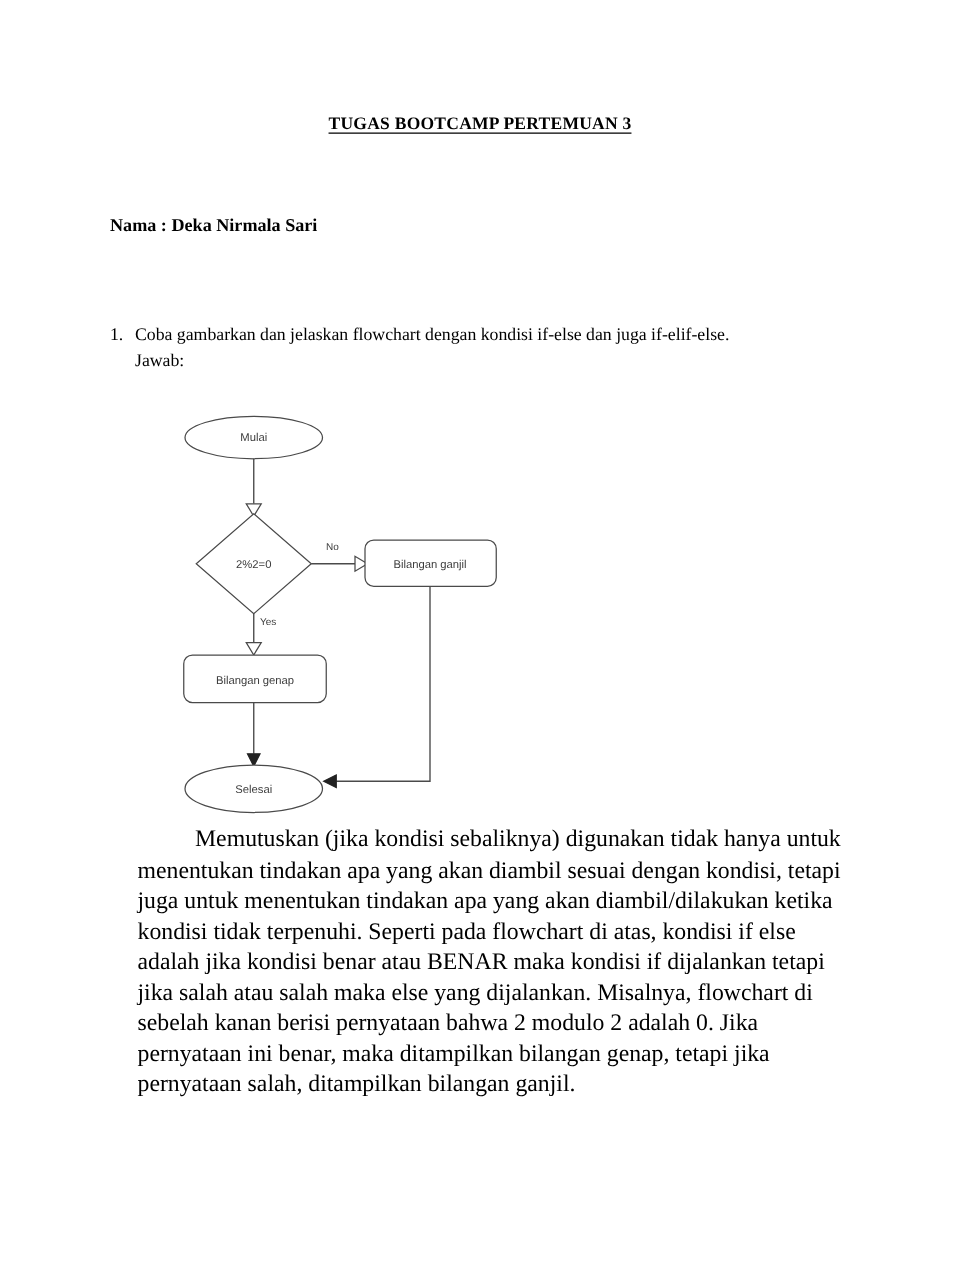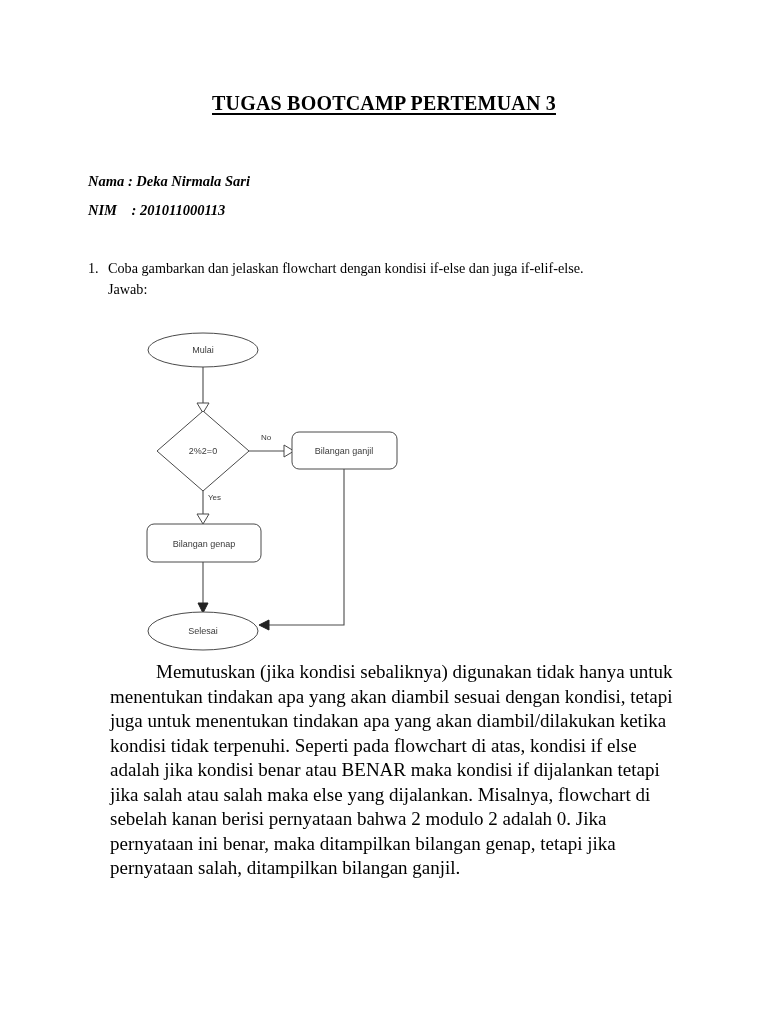--- a/index.html
+++ b/index.html
@@ -23,35 +23,34 @@
 
   
   .doc-title {
     position: absolute;
     left: 0;
     right: 0;
     top: 92px;
     text-align: center;
     font-family: "Liberation Serif", serif;
     font-weight: bold;
-    font-size: 20px;
+    font-size: 14px;
     letter-spacing: 0.2px;
     text-decoration: underline;
     text-underline-offset: 3px;
   }
 
   
   .ident {
     position: absolute;
     left: 88px;
     top: 167px;
     font-weight: bold;
     font-size: 14.5px;
     line-height: 29px;
-    font-style: italic;
   }
   .ident-row {
     white-space: pre;
   }
 
   
   .question {
     position: absolute;
     left: 88px;
     top: 258px;
@@ -133,21 +132,20 @@
 </style>
 </head>
 <body>
 
 <div class="page">
 
   <div class="doc-title">TUGAS BOOTCAMP PERTEMUAN 3</div>
 
   <div class="ident">
     <div class="ident-row">Nama : Deka Nirmala Sari</div>
-    <div class="ident-row">NIM    : 201011000113</div>
   </div>
 
   <div class="question">
     <span class="q-num">1.</span>
     <div class="q-body">Coba gambarkan dan jelaskan flowchart dengan kondisi if-else dan juga if-elif-else. Jawab:</div>
   </div>
 
   <div class="flowchart">
     <svg width="290" height="330" viewBox="0 0 290 330" xmlns="http://www.w3.org/2000/svg">
 

